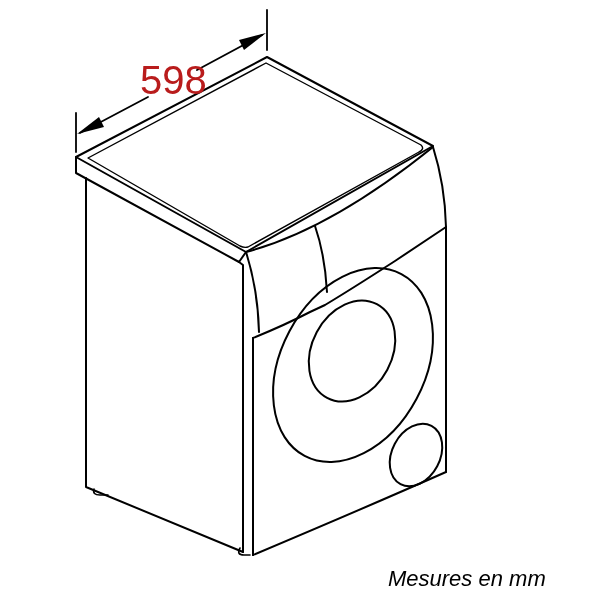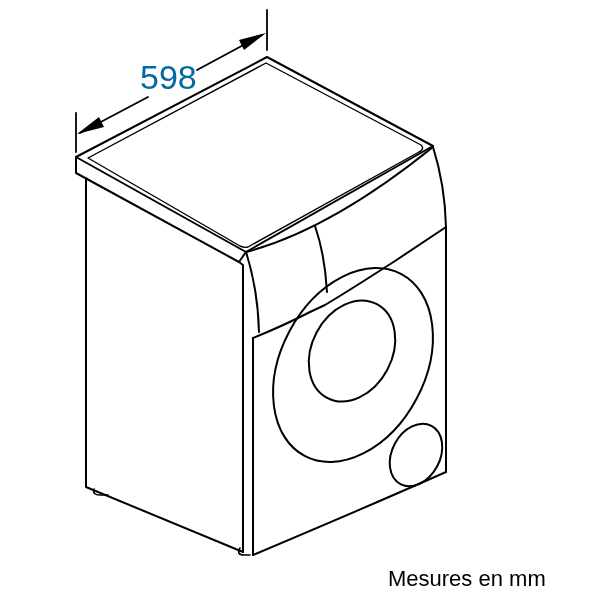--- a/index.html
+++ b/index.html
@@ -1,19 +1,19 @@
 <!DOCTYPE html>
 <html><head>
   <meta charset="utf-8">
   <style>
     html, body { margin: 0; padding: 0; background: #ffffff; }
     body { width: 600px; height: 600px; position: relative; overflow: hidden; font-family: "Liberation Sans", sans-serif; }
     #drawing { position: absolute; left: 0; top: 0; }
-    .dim-label { position: absolute; left: 140px; top: 58px; font-size: 34px; color: #0369a1; letter-spacing: 0px; }
-    .units-label { position: absolute; left: 388px; top: 566px; font-size: 22px; color: #000; }
+    .dim-label { position: absolute; left: 140px; top: 58px; font-size: 40px; color: #b91c1c; letter-spacing: 0px; }
+    .units-label { position: absolute; left: 388px; top: 566px; font-size: 22px; color: #000; font-style: italic; }
   </style>
 </head>
 <body>
 
 <svg id="drawing" width="600" height="600" viewBox="0 0 600 600" xmlns="http://www.w3.org/2000/svg" fill="none" stroke="#000" stroke-width="2" stroke-linejoin="round" stroke-linecap="round">
 
   <g>
     <line x1="76" y1="113" x2="76" y2="152" stroke-width="1.8"></line>
     <line x1="267" y1="10" x2="267" y2="50" stroke-width="1.8"></line>
     <line x1="80" y1="133" x2="148" y2="97" stroke-width="1.8"></line>

